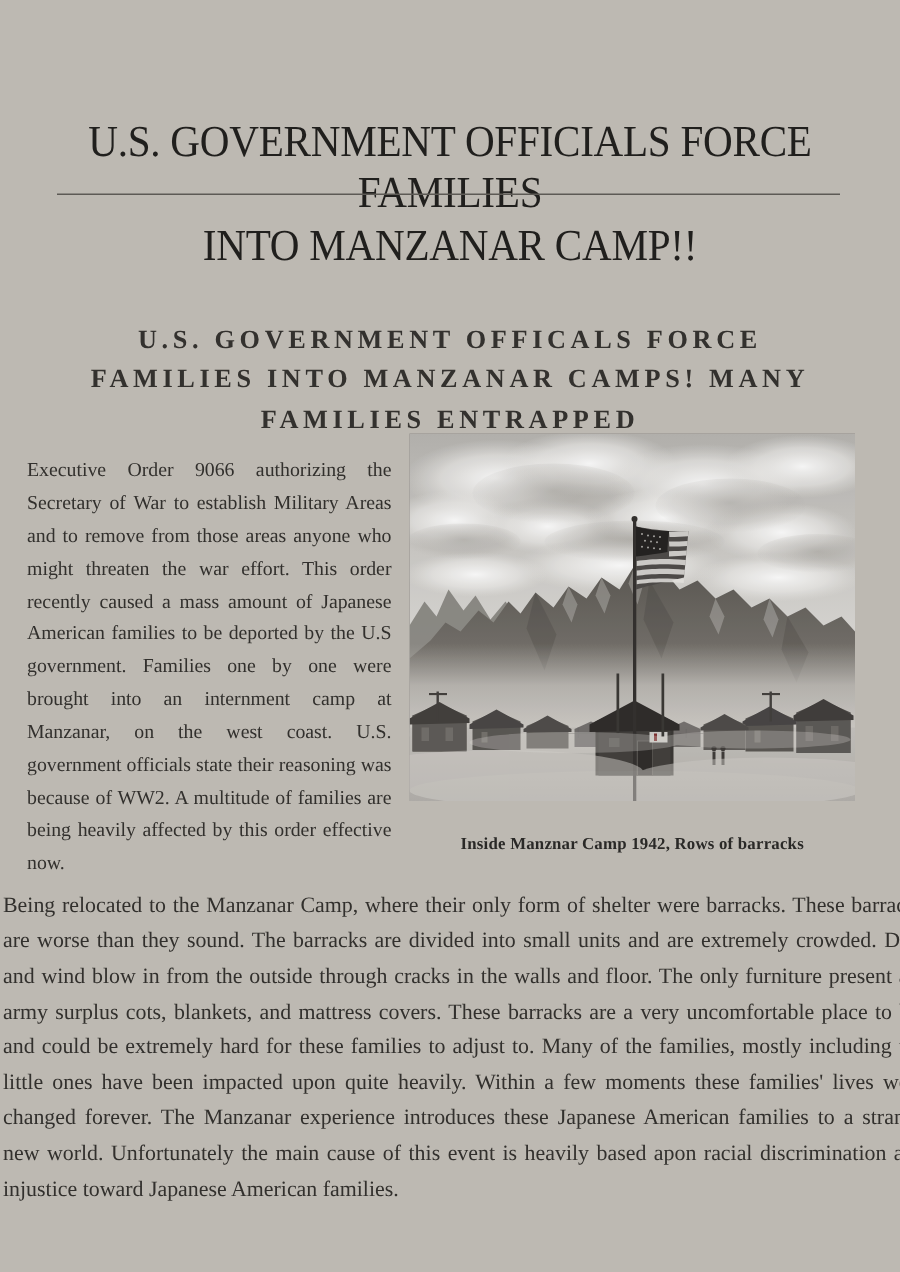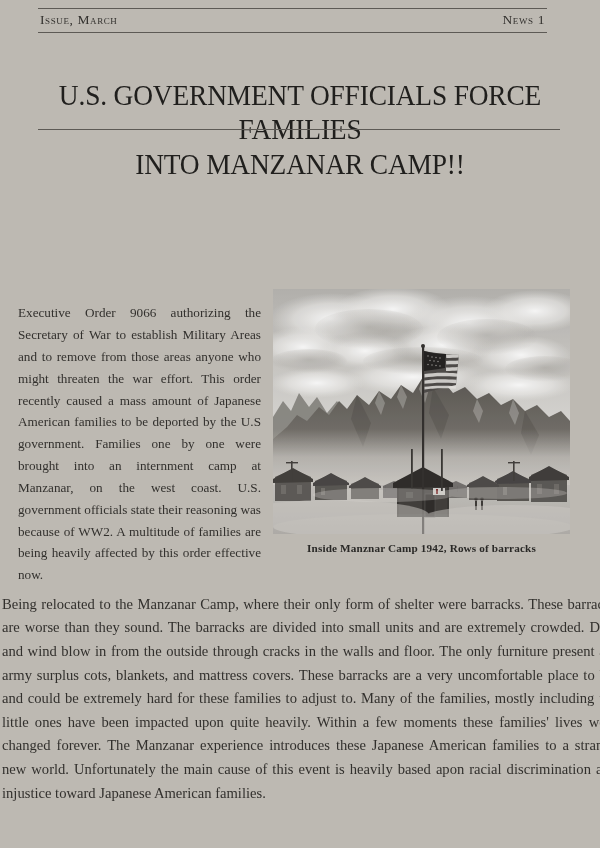--- a/index.html
+++ b/index.html
@@ -112,21 +112,21 @@
   }
   .photo-frame {
     width: 297px;
     height: 245px;
     overflow: hidden;
     background: #8d8a85;
     display: block;
   }
   .photo-frame svg { display: block; }
   .photo-caption {
-    margin-top: 8px;
+    margin-top: 23px;
     text-align: center;
     font-family: "Liberation Serif", "DejaVu Serif", serif;
     font-size: 11.2px;
     font-weight: bold;
     letter-spacing: 0.15px;
     color: #2a2927;
   }
 
   
   .body-text {
@@ -139,33 +139,28 @@
     text-align: justify;
     text-justify: inter-word;
     color: #32302d;
   }
 </style>
 </head>
 <body>
 
 <div class="page">
 
-  <div class="masthead">
-    <div class="masthead-rule"></div>
-    <div class="masthead-row">
-      <span class="masthead-left">Issue, March</span>
-      <span class="masthead-right">News 1</span>
-    </div>
-    <div class="masthead-rule"></div>
-  </div>
 
   <h1 class="headline">U.S. GOVERNMENT OFFICIALS FORCE FAMILIES
 INTO MANZANAR CAMP!!</h1>
   <div class="headline-rule"></div>
 
+  <h2 class="deck">U.S. GOVERNMENT OFFICALS FORCE
+FAMILIES INTO MANZANAR CAMPS! MANY
+FAMILIES ENTRAPPED</h2>
 
   <p class="lead-column">Executive Order 9066 authorizing the Secretary of War to establish Military Areas and to remove from those areas anyone who might threaten the war effort. This order recently caused a mass amount of Japanese American families to be deported by the U.S government. Families one by one were brought into an internment camp at Manzanar, on the west coast. U.S. government officials state their reasoning was because of WW2. A multitude of families are being heavily affected by this order effective now.</p>
 
   <figure class="photo-block" style="margin:0;">
     <div class="photo-frame">
       <svg width="297" height="245" viewBox="0 0 297 245" xmlns="http://www.w3.org/2000/svg">
         <defs>
           <linearGradient id="skyGrad" x1="0" y1="0" x2="0" y2="1">
             <stop offset="0%" stop-color="#b4b2ae"></stop>
             <stop offset="35%" stop-color="#cdcbc7"></stop>

